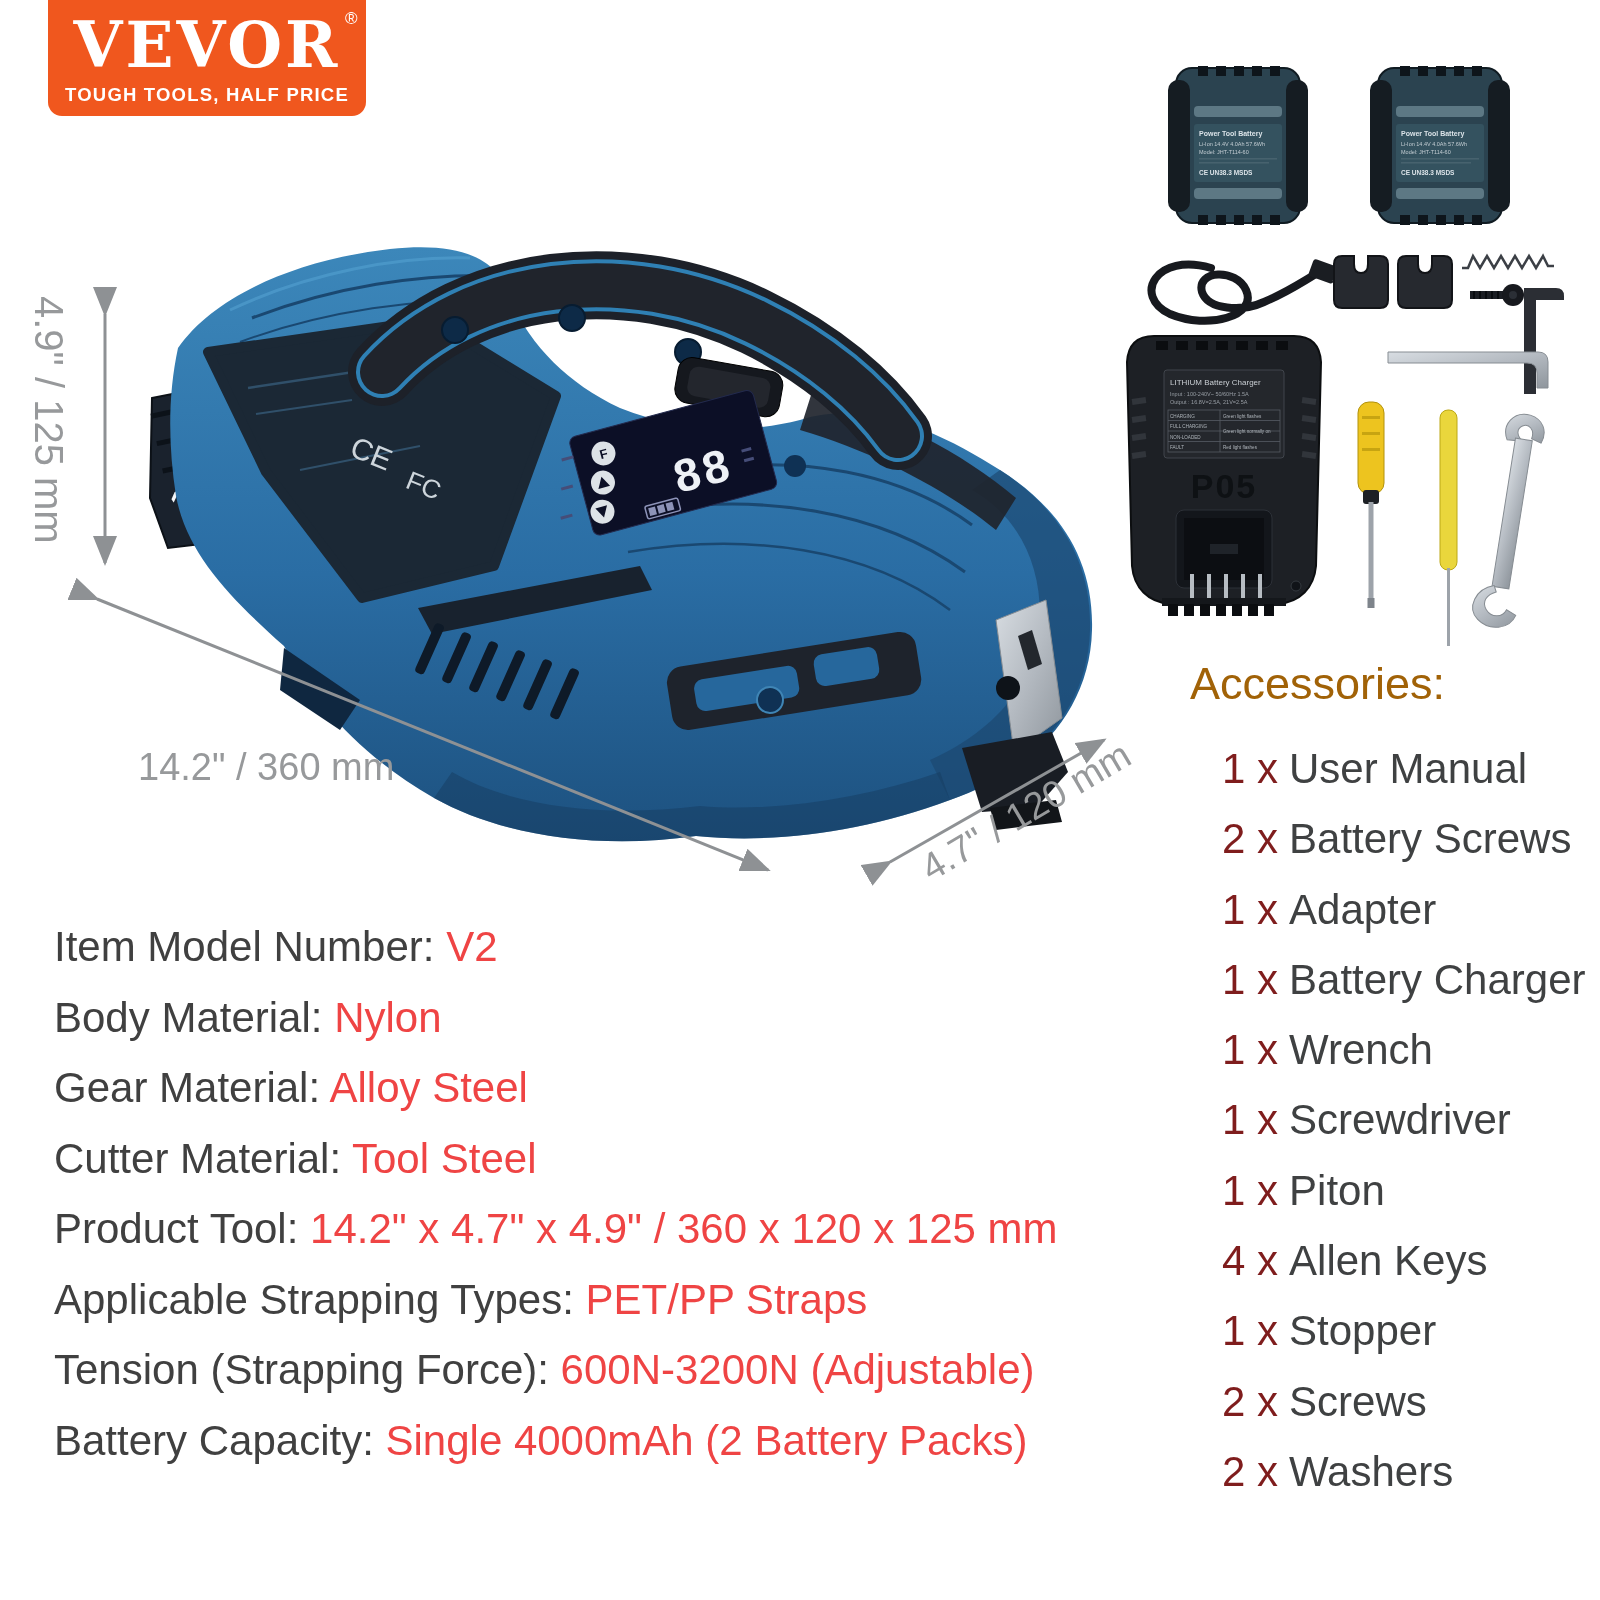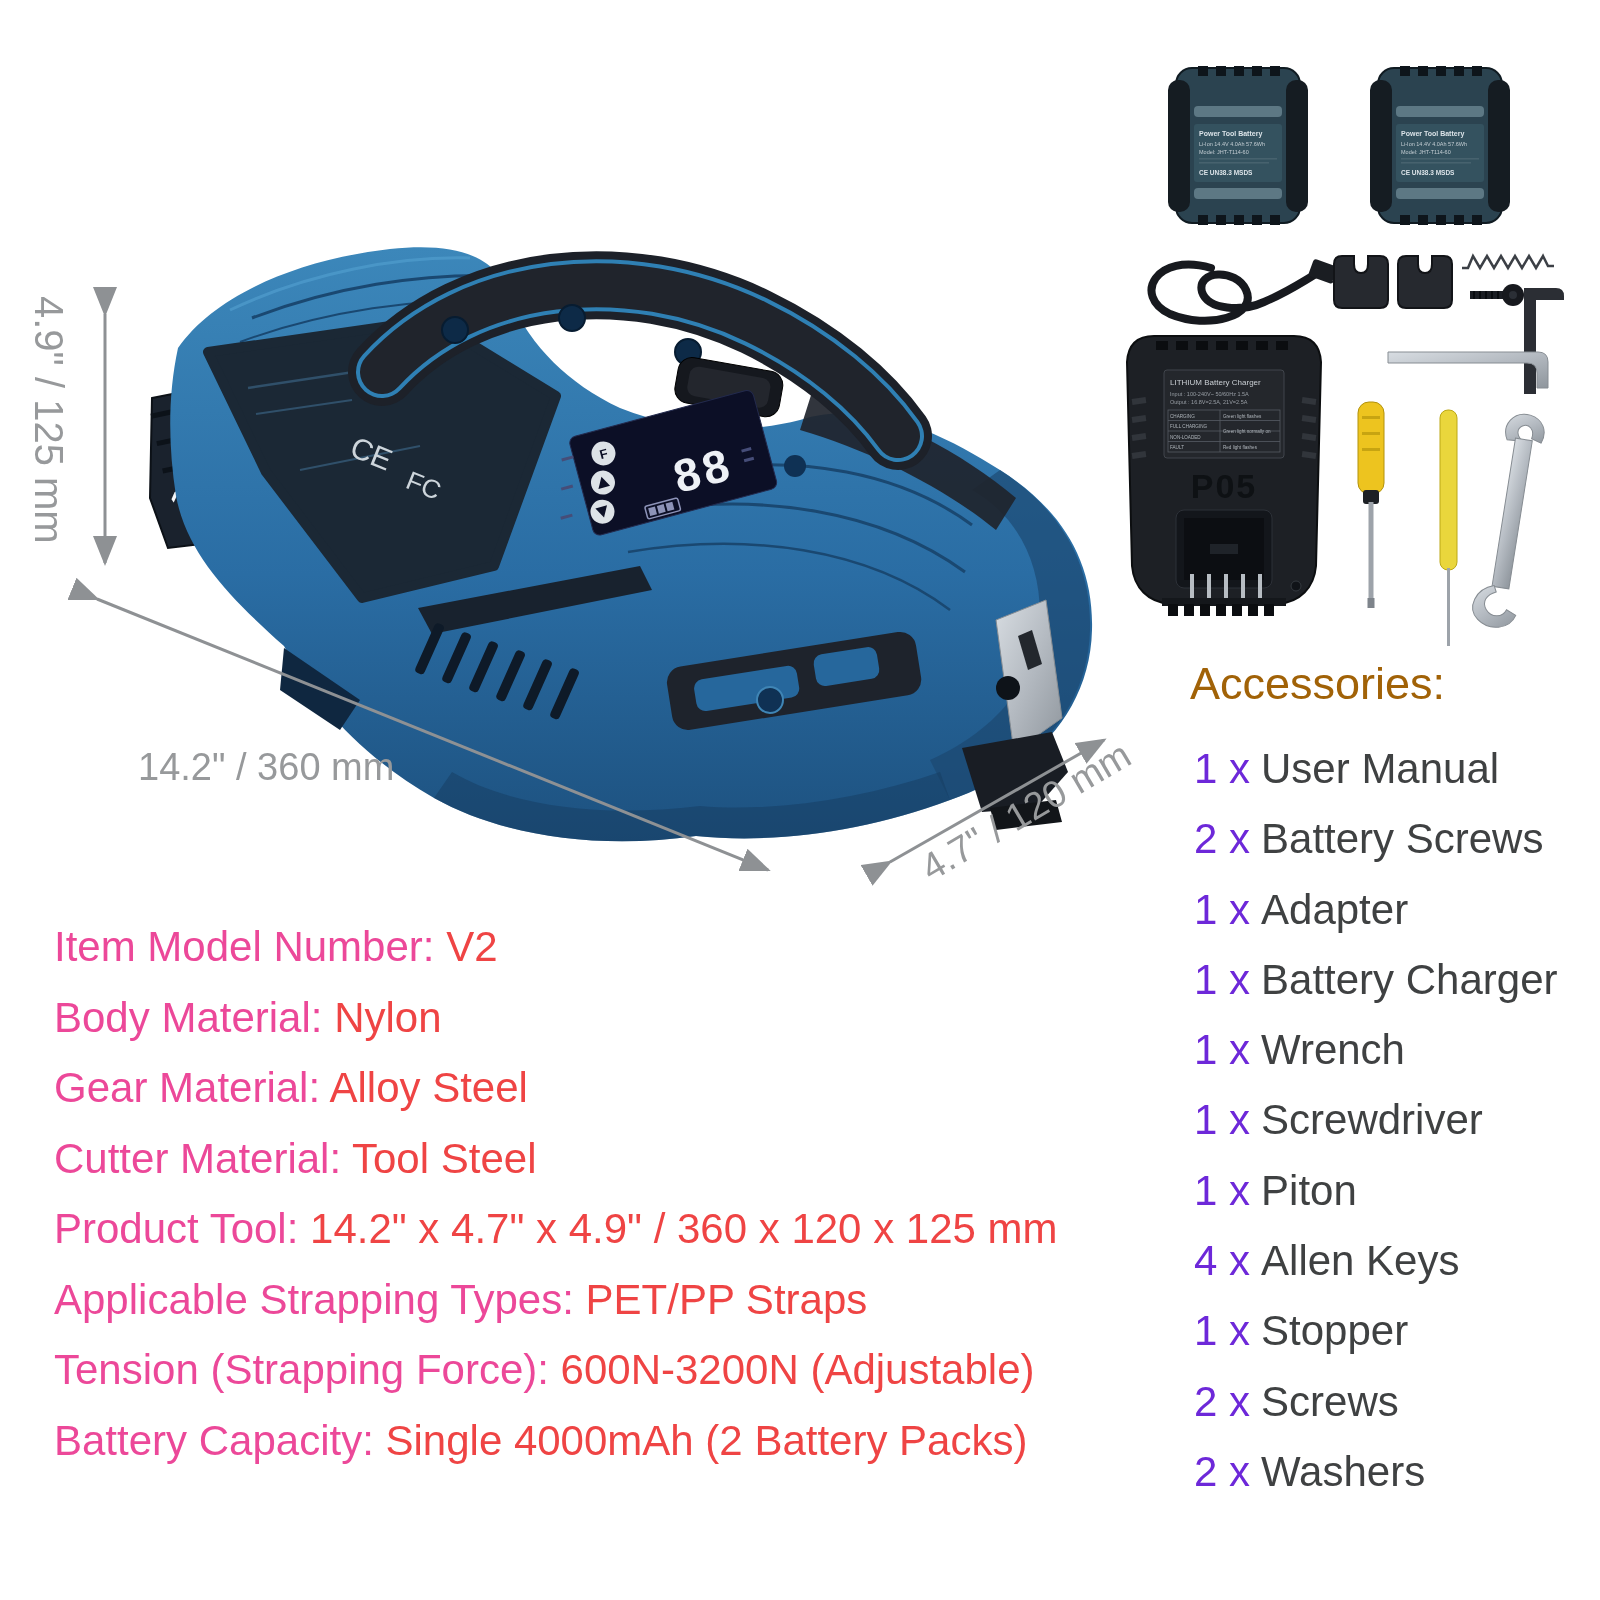--- a/index.html
+++ b/index.html
@@ -15,25 +15,25 @@
   
   .dim{color:#97999b;font-size:38px;position:absolute;white-space:nowrap;}
   .dim-h{left:26px;top:296px;height:284px;writing-mode:vertical-rl;display:flex;align-items:center;font-size:40px;}
   .dim-l{left:138px;top:746px;}
   .dim-w{left:886px;top:790px;width:280px;text-align:center;transform:rotate(-30.5deg);}
   
   .acc{position:absolute;left:1190px;top:658px;}
   .acc h2{margin:0 0 0 0;font-size:45px;font-weight:400;color:#a16207;line-height:52px;}
   .acc ul{list-style:none;margin:24px 0 0 4px;padding:0;}
   .acc li{font-size:42px;line-height:70.3px;white-space:nowrap;color:#3f4142;}
-  .acc .qty{color:#6d28d9;margin-right:11px;}
+  .acc .qty{color:#7f1d1d;margin-right:11px;margin-left:28px;}
   
   .specs{position:absolute;left:54px;top:912px;}
   .specs div{font-size:42px;line-height:70.5px;white-space:nowrap;}
-  .specs .lbl{color:#ec4899;}
+  .specs .lbl{color:#404040;}
   .specs .val{color:#ef4444;}
   svg{position:absolute;left:0;top:0;}
   svg text{font-family:"Liberation Sans","DejaVu Sans",sans-serif;}
 </style>
 </head>
 <body>
 
 <div class="canvas">
 
   <svg width="1600" height="1600" viewBox="0 0 1600 1600">
@@ -352,20 +352,26 @@
       <rect x="0" y="0" width="17" height="160" rx="8" fill="#ead63c" stroke="#bca816"></rect>
       <rect x="7" y="158" width="3" height="78" fill="#9da3aa"></rect>
     </g>
     <g transform="translate(1498,408) rotate(9)">
       <path d="M14 30 C6 16 16 0 33 2 C46 4 53 15 48 28 L38 25 C40 16 33 10 27 14 C21 18 23 25 30 29 Z" fill="url(#silver)" stroke="#868c92"></path>
       <rect x="22" y="27" width="17" height="150" fill="url(#silver)" stroke="#868c92"></rect>
       <path d="M24 176 C6 182 0 202 13 212 C26 222 46 217 50 202 L40 198 C37 207 26 208 20 201 C14 194 18 186 27 182 Z" fill="url(#silver)" stroke="#868c92"></path>
     </g>
   </svg>
 
+  <div class="logo">
+    <div class="wordmark">
+      <span>VEVOR</span><span class="reg">®</span>
+    </div>
+    <div class="tagline">TOUGH TOOLS, HALF PRICE</div>
+  </div>
 
   <div class="dim dim-h">4.9" / 125 mm</div>
   <div class="dim dim-l">14.2" / 360 mm</div>
   <div class="dim dim-w">4.7" / 120 mm</div>
 
   <div class="acc">
     <h2>Accessories:</h2>
     <ul>
       <li><span class="qty">1 x</span><span>User Manual</span></li>
       <li><span class="qty">2 x</span><span>Battery Screws</span></li>

